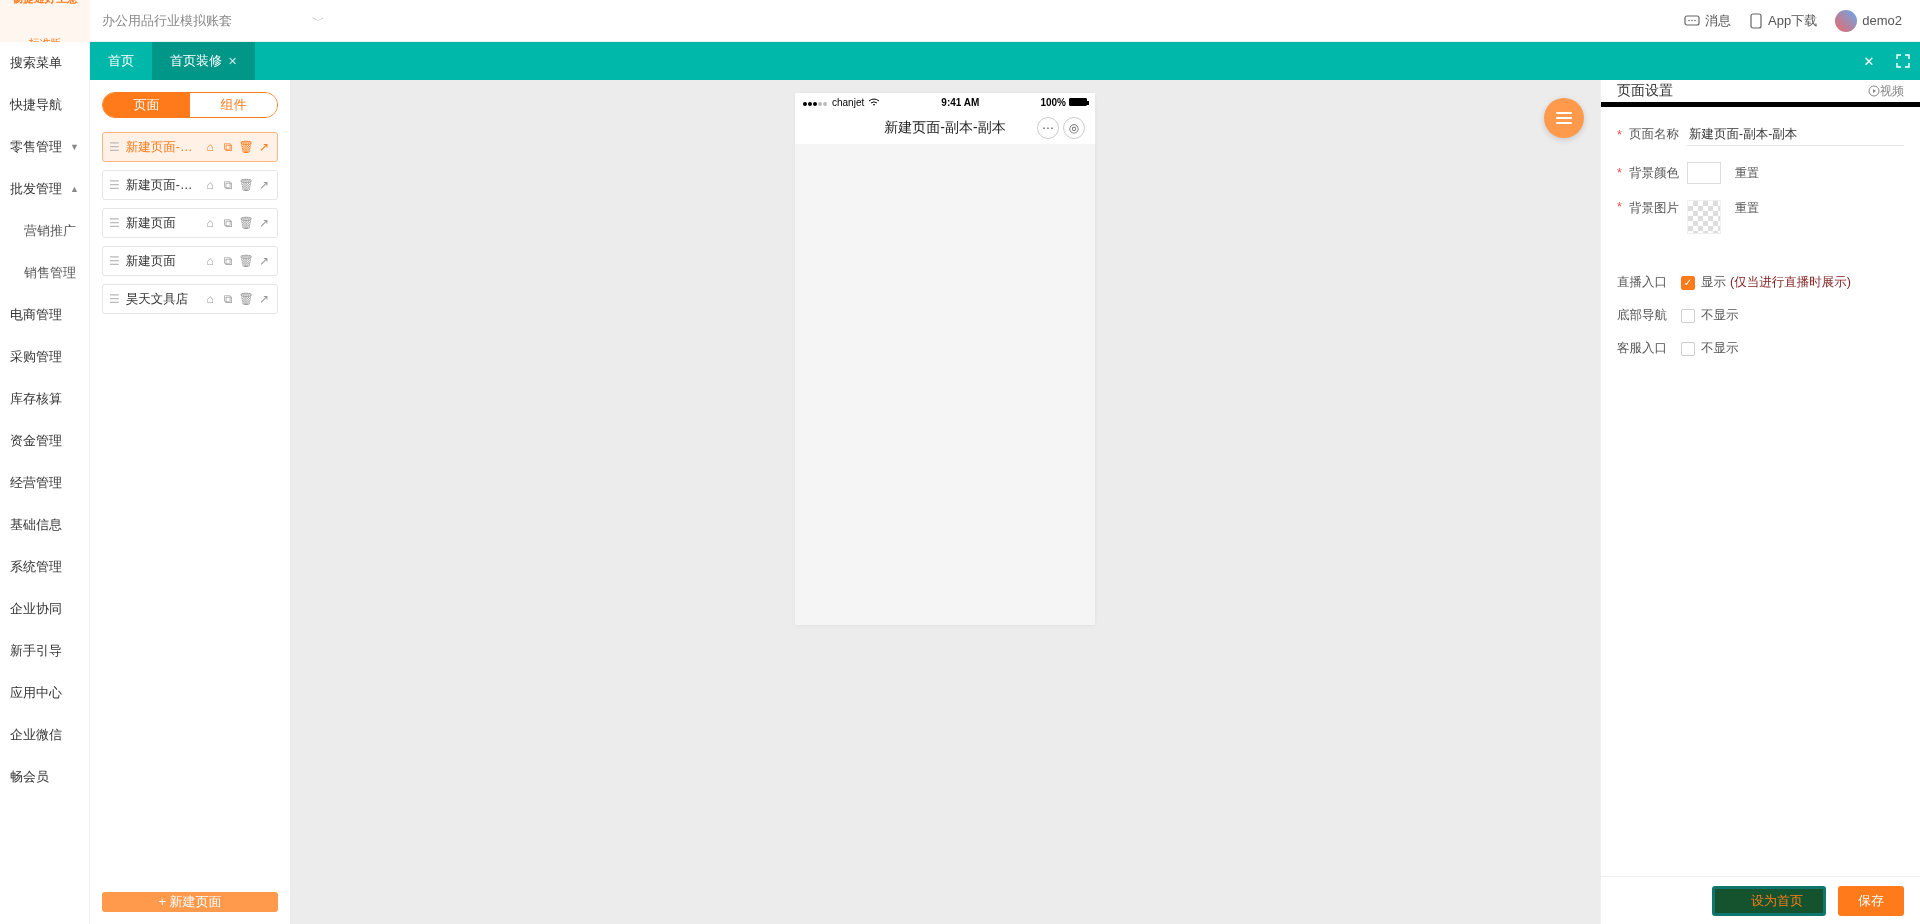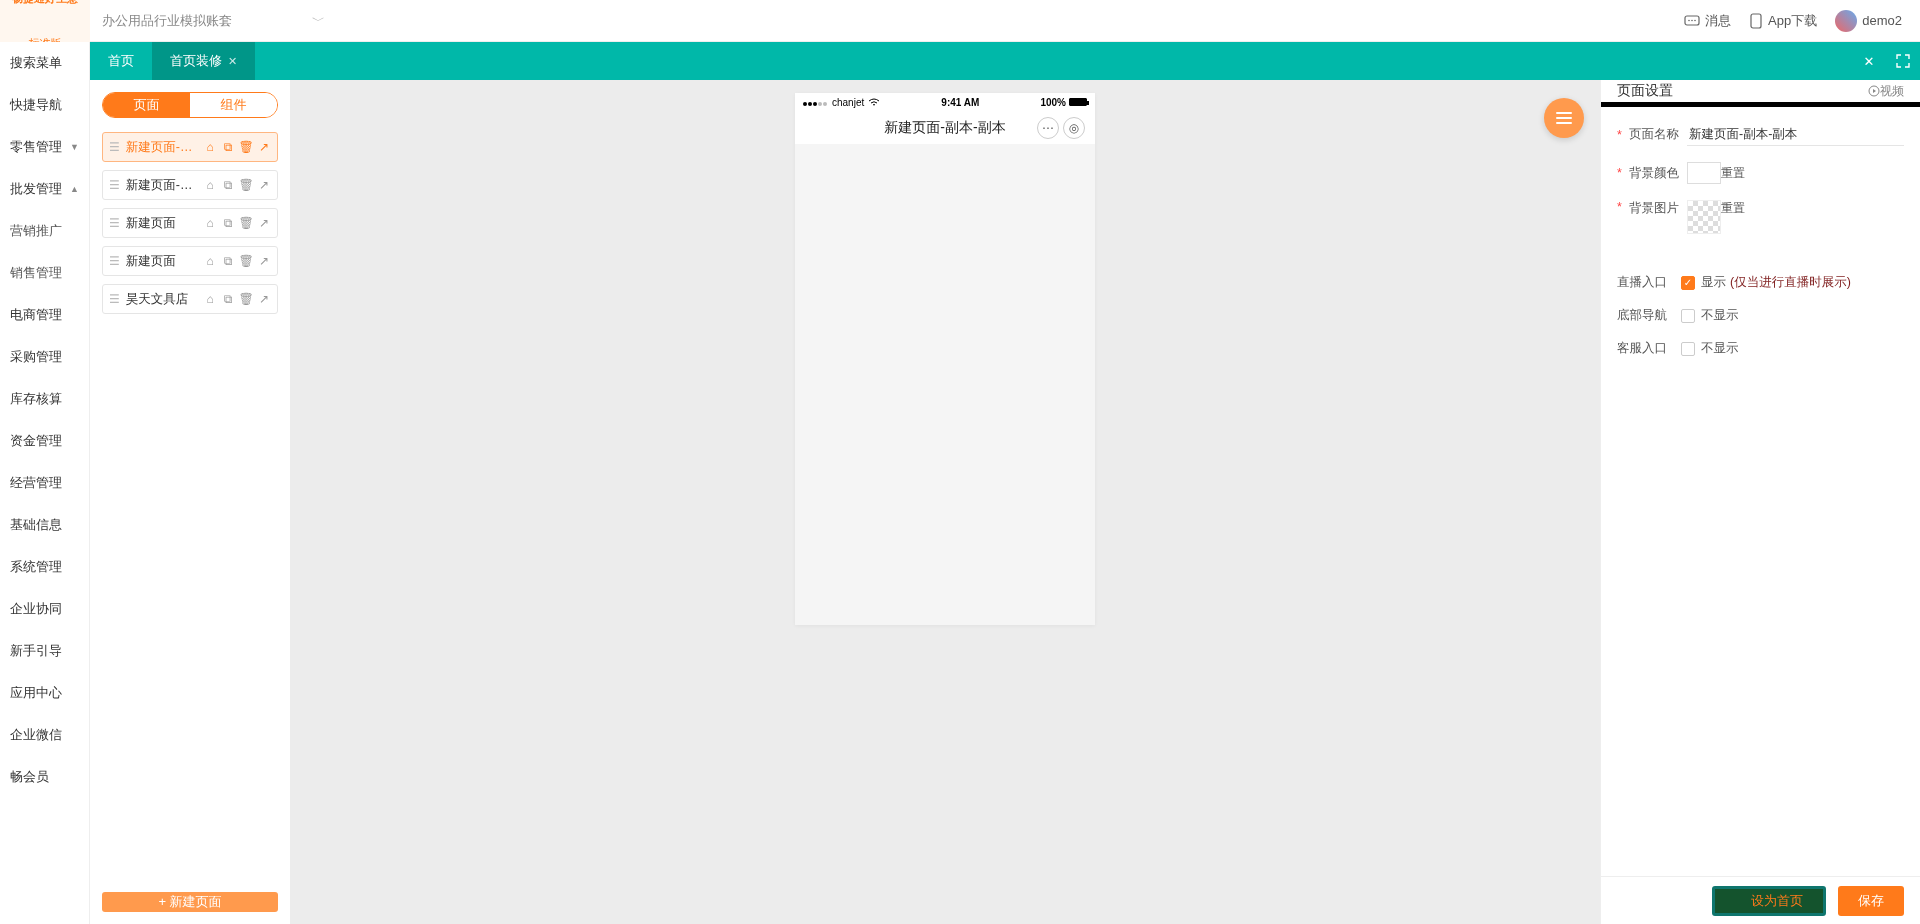--- a/index.html
+++ b/index.html
@@ -9,21 +9,21 @@
 .logo-img { color: #ff7a1a; font-size: 11px; font-weight: bold; }
 .logo-txt { color: #ff7a1a; font-size: 11px; }
 .acc-select { margin-left: 12px; color: #888; font-size: 13px; display: flex; align-items: center; gap: 80px; }
 .acc-select .chev { color: #bbb; }
 .topbar-right { margin-left: auto; display: flex; align-items: center; gap: 18px; padding-right: 18px; color: #555; }
 .tr-item { display: flex; align-items: center; gap: 5px; cursor: pointer; }
 .avatar { width: 22px; height: 22px; border-radius: 50%; background: linear-gradient(45deg,#e66,#6ae); }
 .shell { display: flex; height: calc(100vh - 42px); }
 .side { width: 90px; background: #fff; border-right: 1px solid #eee; overflow-y: auto; }
 .side-item { padding: 12px 10px; color: #333; cursor: pointer; display: flex; justify-content: space-between; align-items: center; font-size: 13px; }
-.side-item.sub { padding-left: 10px; color: #555; }
+.side-item.sub { padding-left: 24px; color: #555; }
 .side-item .tri { font-size: 9px; color: #888; }
 .main { flex: 1; display: flex; flex-direction: column; background: #fff; }
 .tabs { height: 38px; background: #00b8a9; display: flex; align-items: stretch; }
 .tab { padding: 0 18px; display: flex; align-items: center; color: #fff; font-size: 13px; cursor: pointer; gap: 6px; }
 .tab.active { background: #009688; }
 .tab .x { font-size: 11px; opacity: 0.8; }
 .tabs-right { margin-left: auto; display: flex; align-items: center; }
 .tab-icon { width: 34px; display: flex; align-items: center; justify-content: center; color: #fff; cursor: pointer; }
 .workspace { flex: 1; display: flex; min-height: 0; }
 .left-col { width: 200px; background: #fff; padding: 12px; display: flex; flex-direction: column; }
@@ -69,21 +69,21 @@
 .req { color: #f44; margin-right: 6px; width: 6px; }
 .flabel { width: 58px; color: #555; }
 .finput { flex: 1; border: none; border-bottom: 1px solid #e5e5e5; padding: 4px 2px; font-size: 12.5px; color: #333; outline: none; }
 .swatch { width: 34px; height: 22px; border: 1px solid #ddd; background: #fff; }
 .checker { width: 34px; height: 34px; background-image:
   linear-gradient(45deg,#ddd 25%,transparent 25%),
   linear-gradient(-45deg,#ddd 25%,transparent 25%),
   linear-gradient(45deg,transparent 75%,#ddd 75%),
   linear-gradient(-45deg,transparent 75%,#ddd 75%);
   background-size: 10px 10px; background-position: 0 0, 0 5px, 5px -5px, -5px 0; border: 1px solid #eee; }
-.reset-link { color: #555; cursor: pointer; font-size: 12px; }
+.reset-link { margin-left: 14px; color: #555; cursor: pointer; font-size: 12px; }
 .chk-row { display: flex; align-items: center; margin-bottom: 16px; font-size: 12.5px; }
 .chk-label { width: 64px; color: #555; }
 .chk { width: 14px; height: 14px; border: 1px solid #ccc; border-radius: 2px; margin-right: 6px; display: inline-flex; align-items: center; justify-content: center; font-size: 10px; color: #fff; }
 .chk.on { background: #ff7a1a; border-color: #ff7a1a; }
 .chk-text { color: #555; }
 .hint { color: #7f1d1d; margin-left: 4px; }
 .footer { height: 48px; border-top: 1px solid #eee; display: flex; align-items: center; justify-content: flex-end; gap: 12px; padding: 0 16px; }
 .btn { height: 30px; padding: 0 20px; border-radius: 3px; display: flex; align-items: center; cursor: pointer; font-size: 13px; }
 .btn-ghost { border: 3px solid #0f766e; color: #ff7a1a; background: #14532d; padding-left: 36px; }
 .btn-primary { background: #ff7a1a; color: #fff; }

